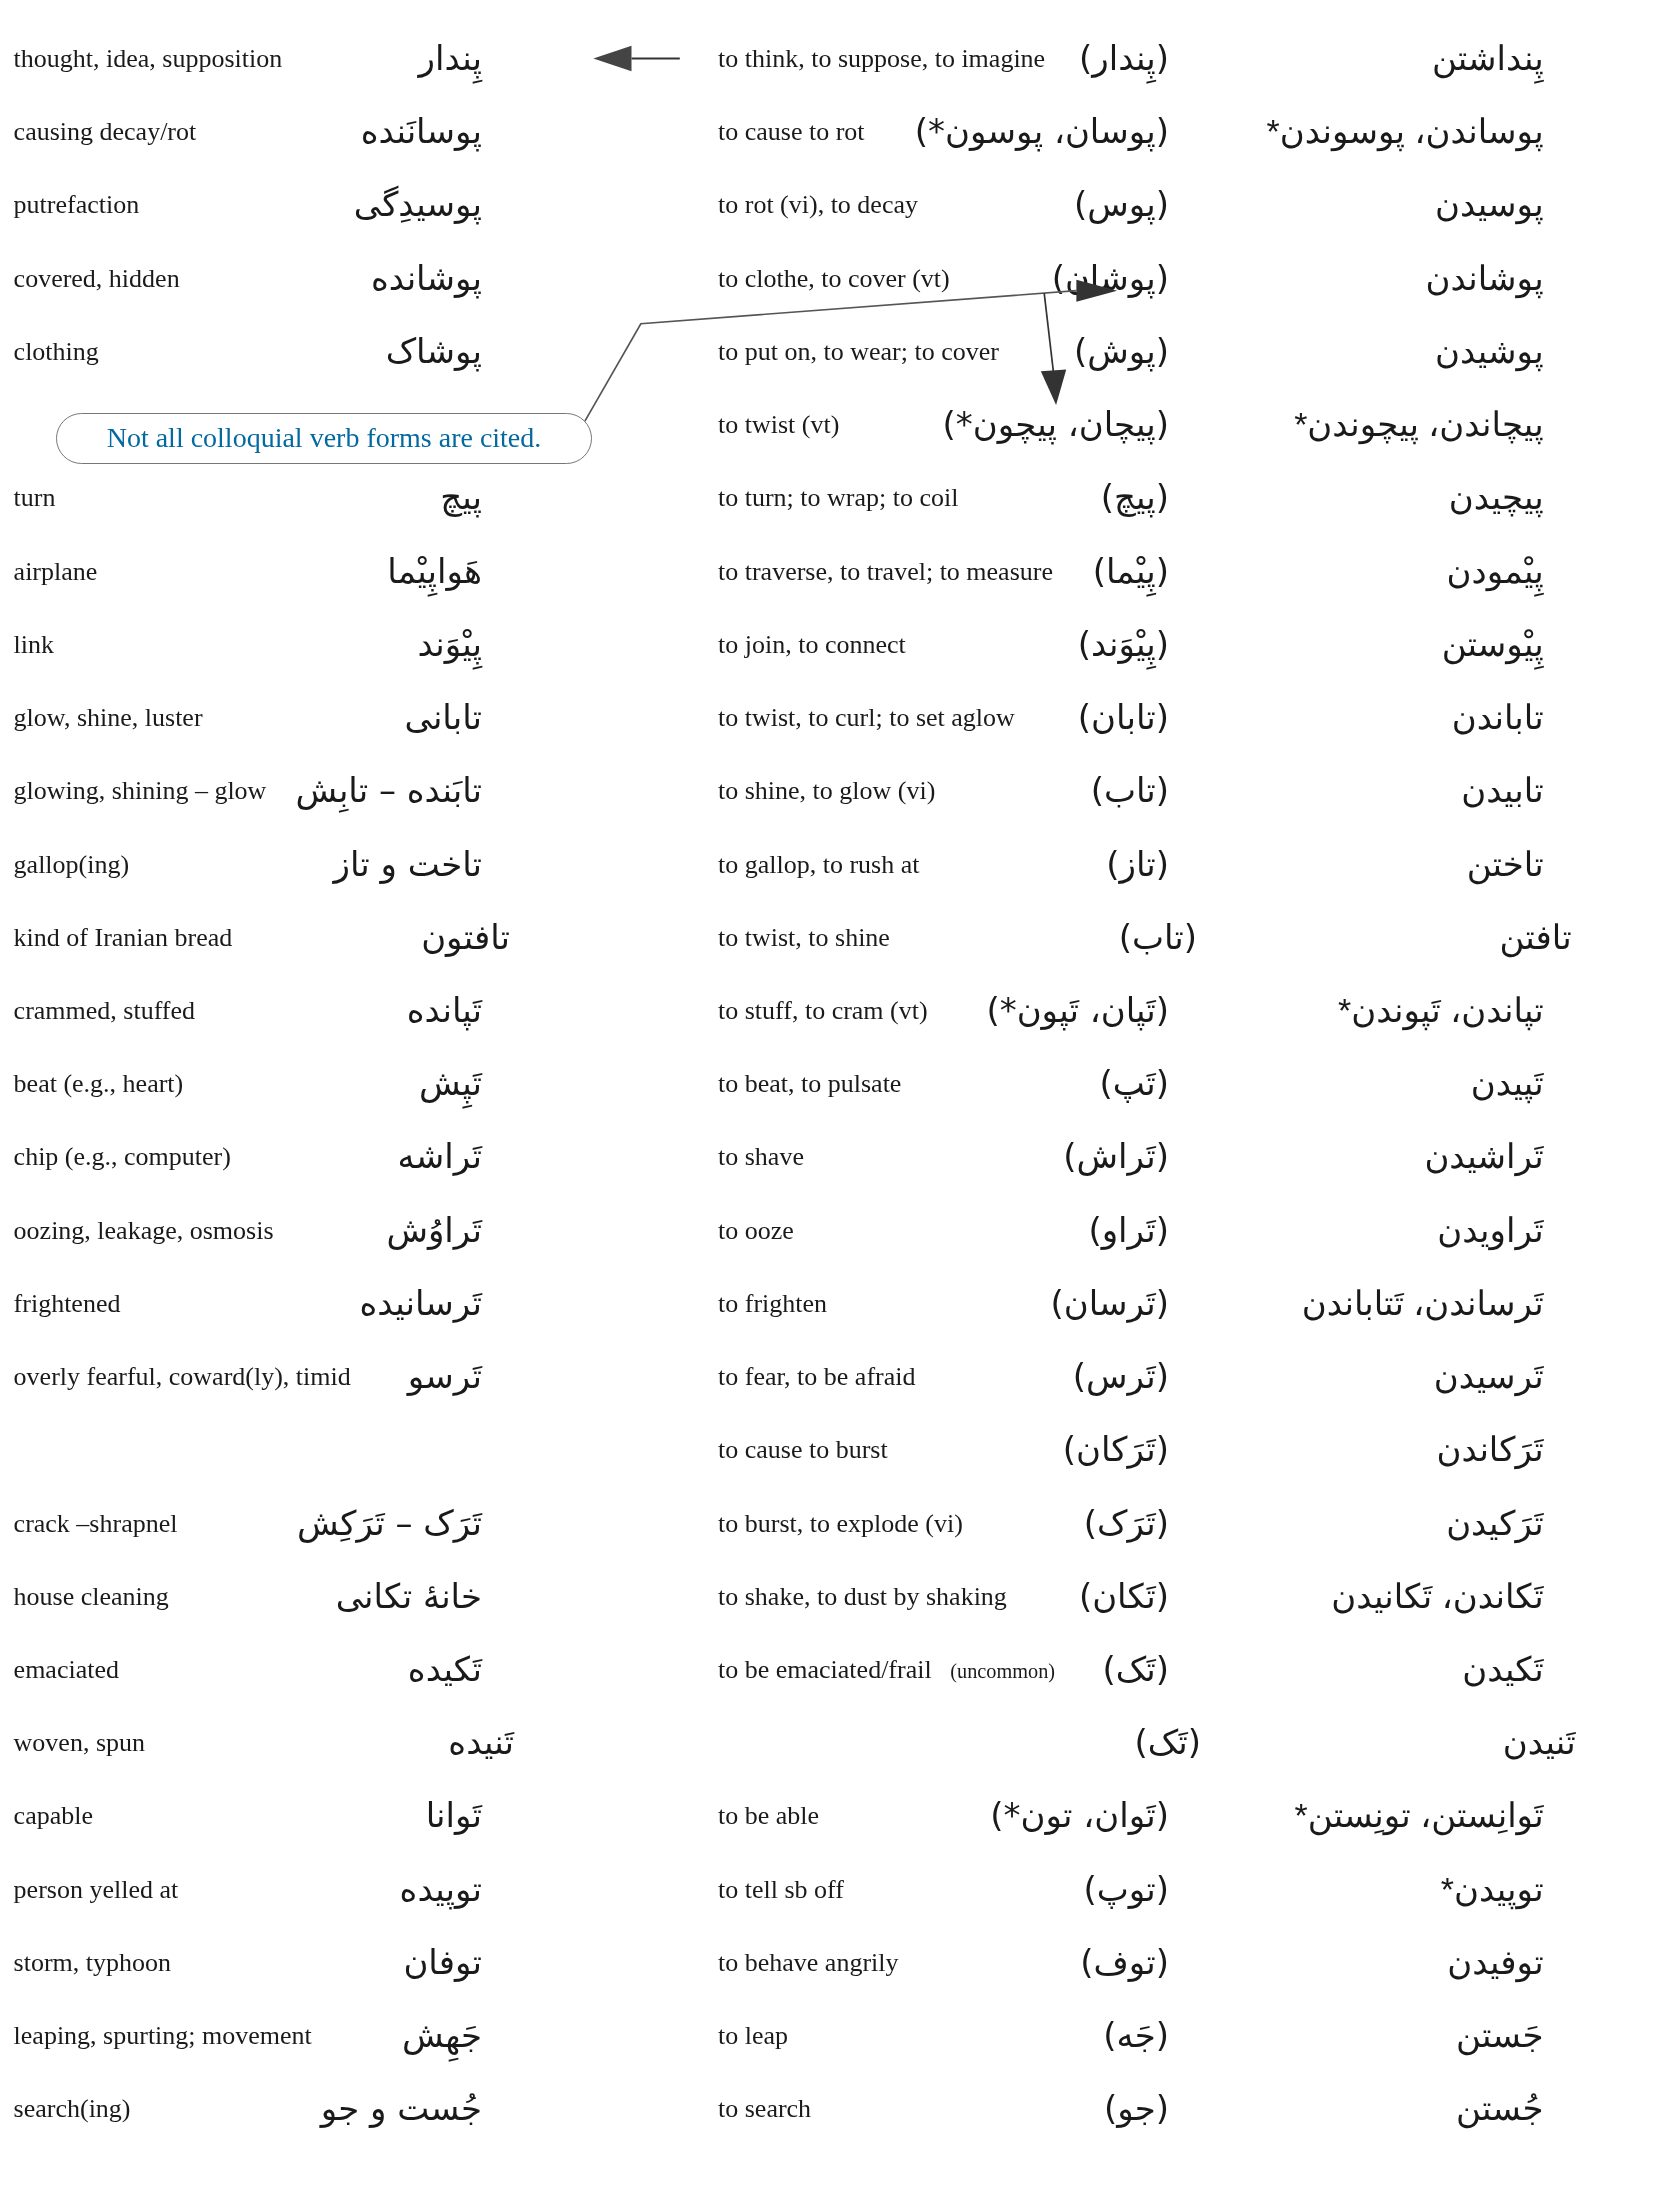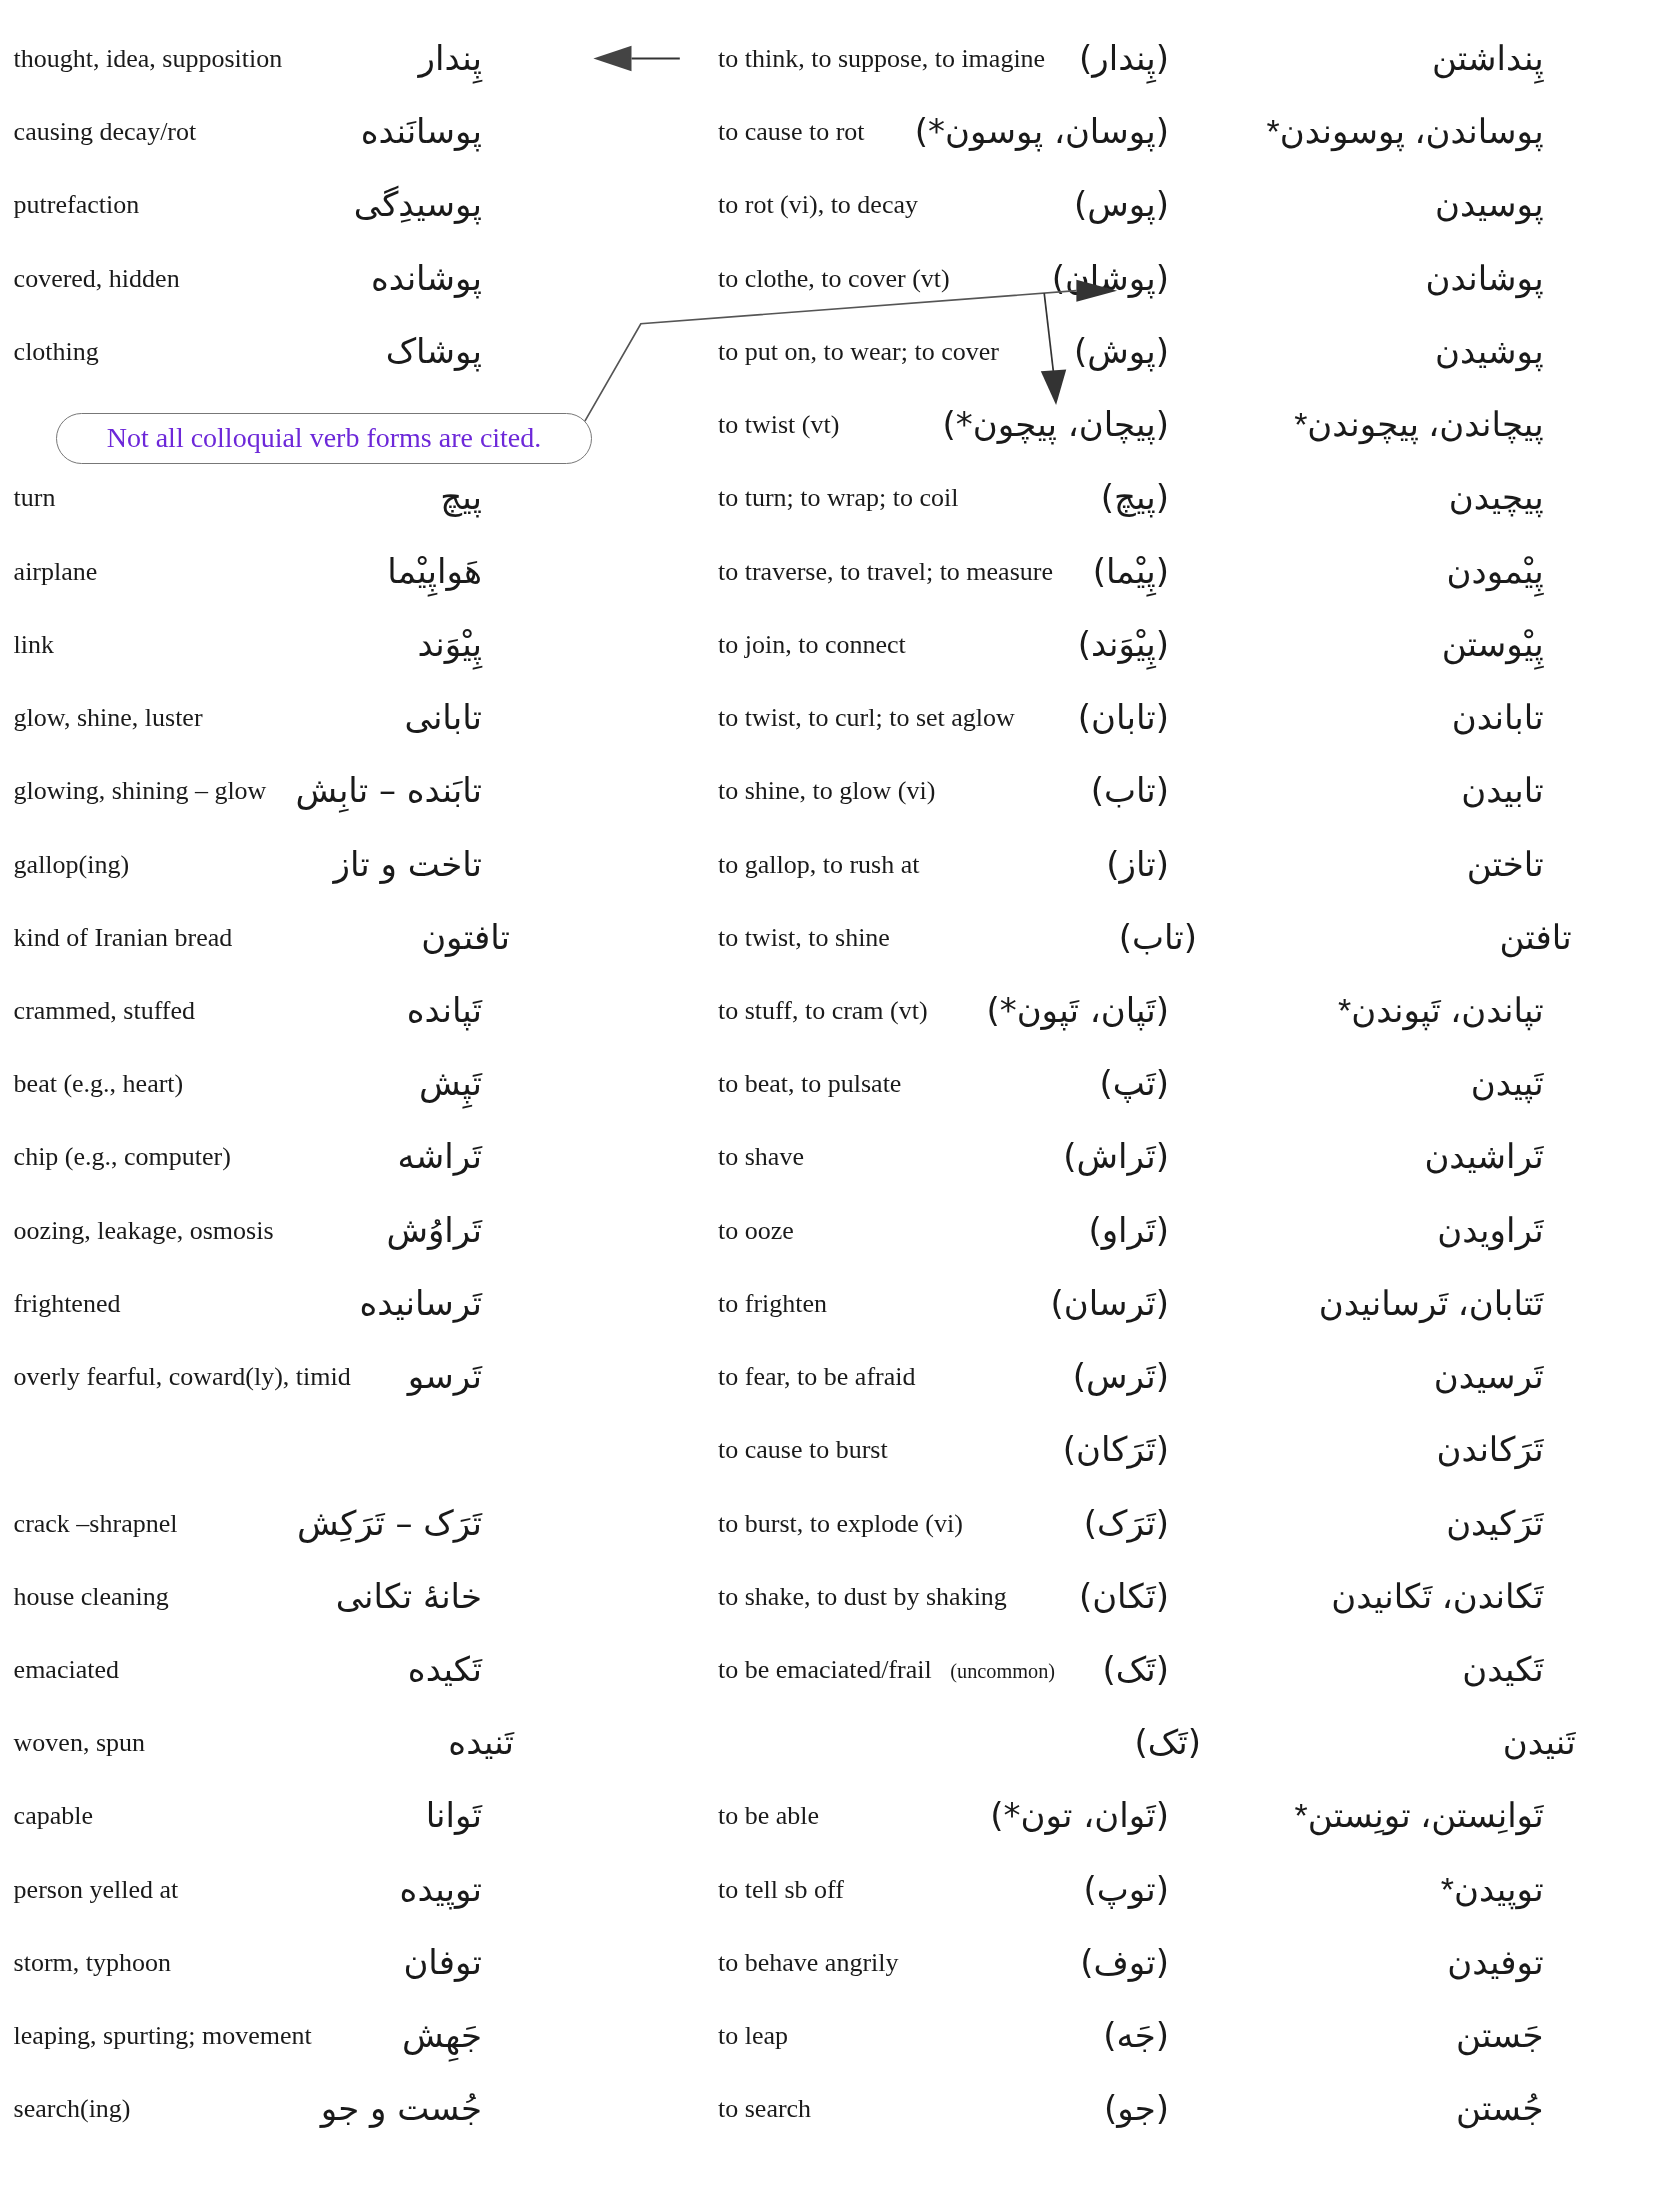--- a/index.html
+++ b/index.html
@@ -10,21 +10,21 @@
   .fa-left { position: absolute; right: calc(1663px - 576px); top: 0; font-size: 34px; line-height: 73px;
              font-family: "DejaVu Sans", sans-serif; direction: rtl; white-space: nowrap; }
   .en-mid { position: absolute; left: 700px; top: 0; font-size: 26px; line-height: 73px; white-space: nowrap; margin-left: 18px; }
   .en-mid .note { font-size: 20.3px; margin-left: 18.6px; }
   .fa-root { position: absolute; right: calc(1663px - 1263px); top: 0; font-size: 34px; line-height: 73px;
              font-family: "DejaVu Sans", sans-serif; direction: rtl; white-space: nowrap; }
   .fa-inf { position: absolute; right: 25.4px; top: 0; font-size: 34px; line-height: 73px;
             font-family: Liberation Sans, sans-serif; direction: rtl; white-space: nowrap; }
   .callout { position: absolute; left: 56px; top: 413px; width: 536px; height: 51px;
              border: 1.7px solid #777; border-radius: 29px; box-sizing: border-box;
-             font-size: 28px; line-height: 47px; text-align: center; color: #6d28d9;
+             font-size: 28px; line-height: 47px; text-align: center; color: #0369a1;
              font-family: "Liberation Serif", serif; background: #fff; }
   svg.overlay { position: absolute; left: 0; top: 0; width: 1663px; height: 2205px; pointer-events: none; }
 </style>
 </head>
 <body>
 
 <div id="rows">
     <div class="row" style="top: 22px;">
       <span class="en-left">thought, idea, supposition</span>
       <span class="fa-left">پِندار</span>
@@ -142,21 +142,21 @@
       <span class="fa-left">تَراوُش</span>
       <span class="en-mid"><span>to ooze</span><span class="note"></span></span>
       <span class="fa-root">(تَراو)</span>
       <span class="fa-inf">تَراویدن</span>
     </div>
     <div class="row" style="top: 1267px;">
       <span class="en-left">frightened</span>
       <span class="fa-left">تَرسانیده</span>
       <span class="en-mid"><span>to frighten</span><span class="note"></span></span>
       <span class="fa-root">(تَرسان)</span>
-      <span class="fa-inf">تَتابان، تَرسانیدن</span>
+      <span class="fa-inf">تَرساندن، تَتاباندن</span>
     </div>
     <div class="row" style="top: 1340px;">
       <span class="en-left">overly fearful, coward(ly), timid</span>
       <span class="fa-left">تَرسو</span>
       <span class="en-mid"><span>to fear, to be afraid</span><span class="note"></span></span>
       <span class="fa-root">(تَرس)</span>
       <span class="fa-inf">تَرسیدن</span>
     </div>
     <div class="row" style="top: 1413px;">
       <span class="en-left"></span>

